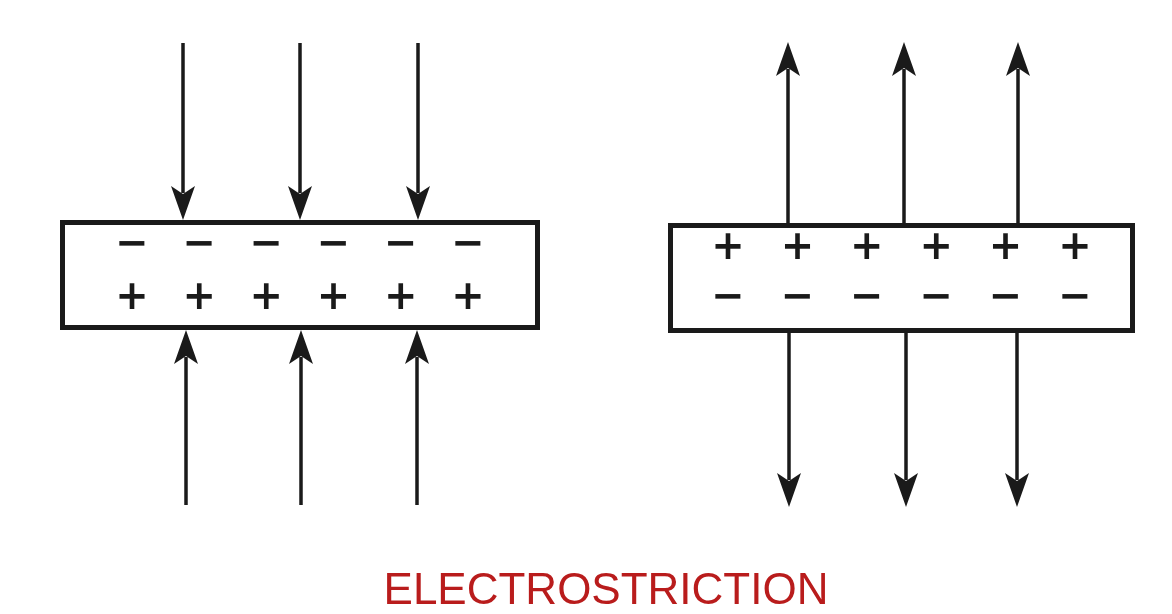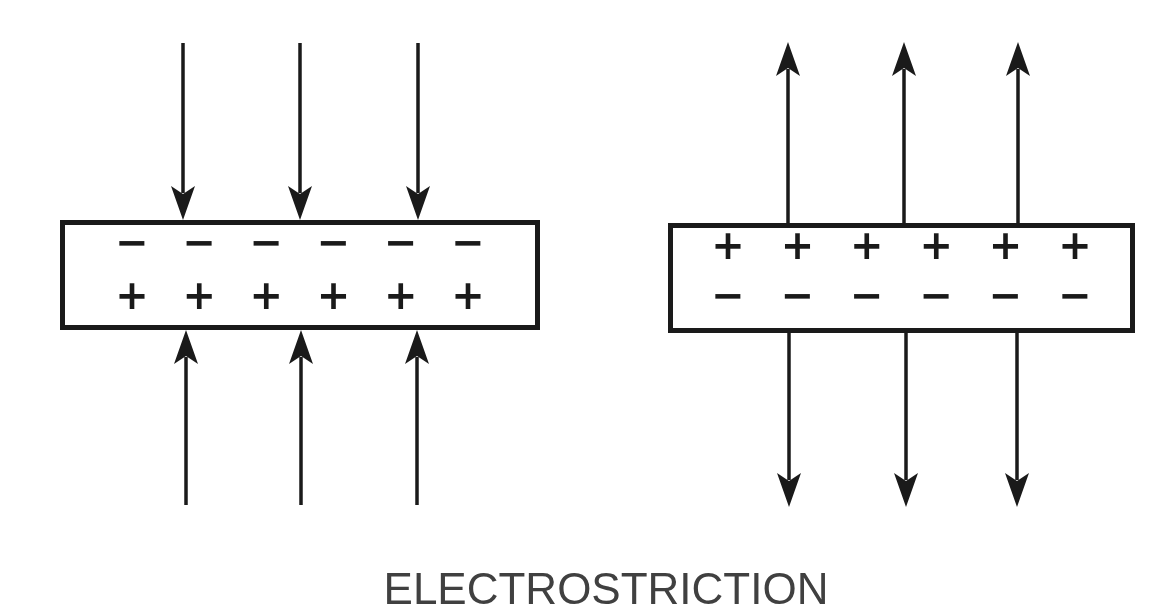--- a/index.html
+++ b/index.html
@@ -47,21 +47,21 @@
   .arrow { position: absolute; display: block; }
   
   .caption {
     position: absolute;
     top: 564px;
     left: 606px;
     transform: translateX(-50%);
     font-size: 44px;
     font-weight: 400;
     letter-spacing: 0px;
-    color: #404040;
+    color: #b91c1c;
     white-space: nowrap;
   }
 </style>
 </head>
 <body>
 
 <div class="canvas">
 
   <div class="slab slab-left">
     <div class="charge-row row-top">

